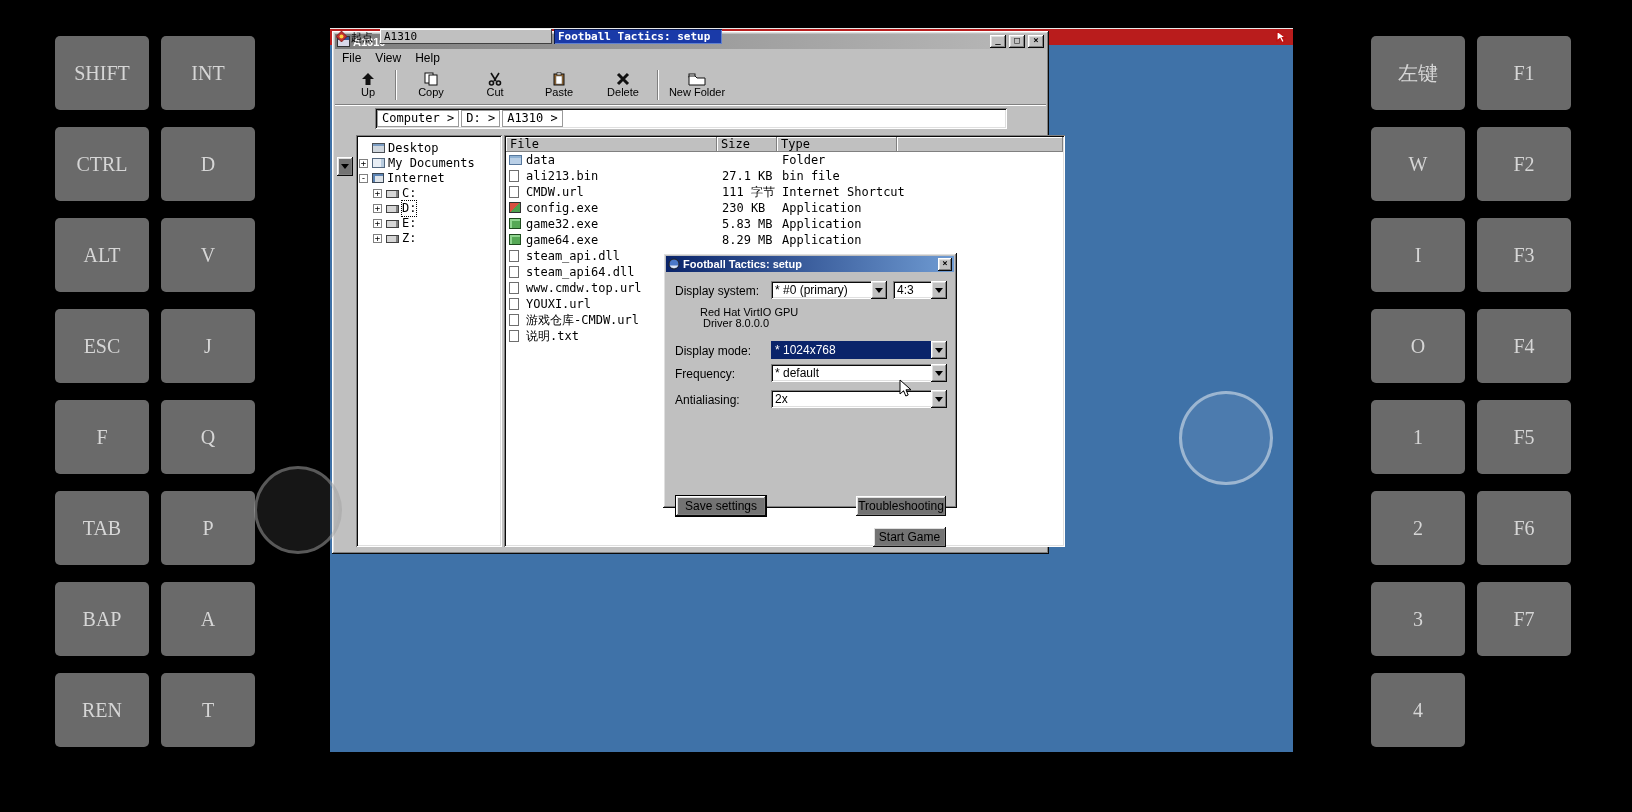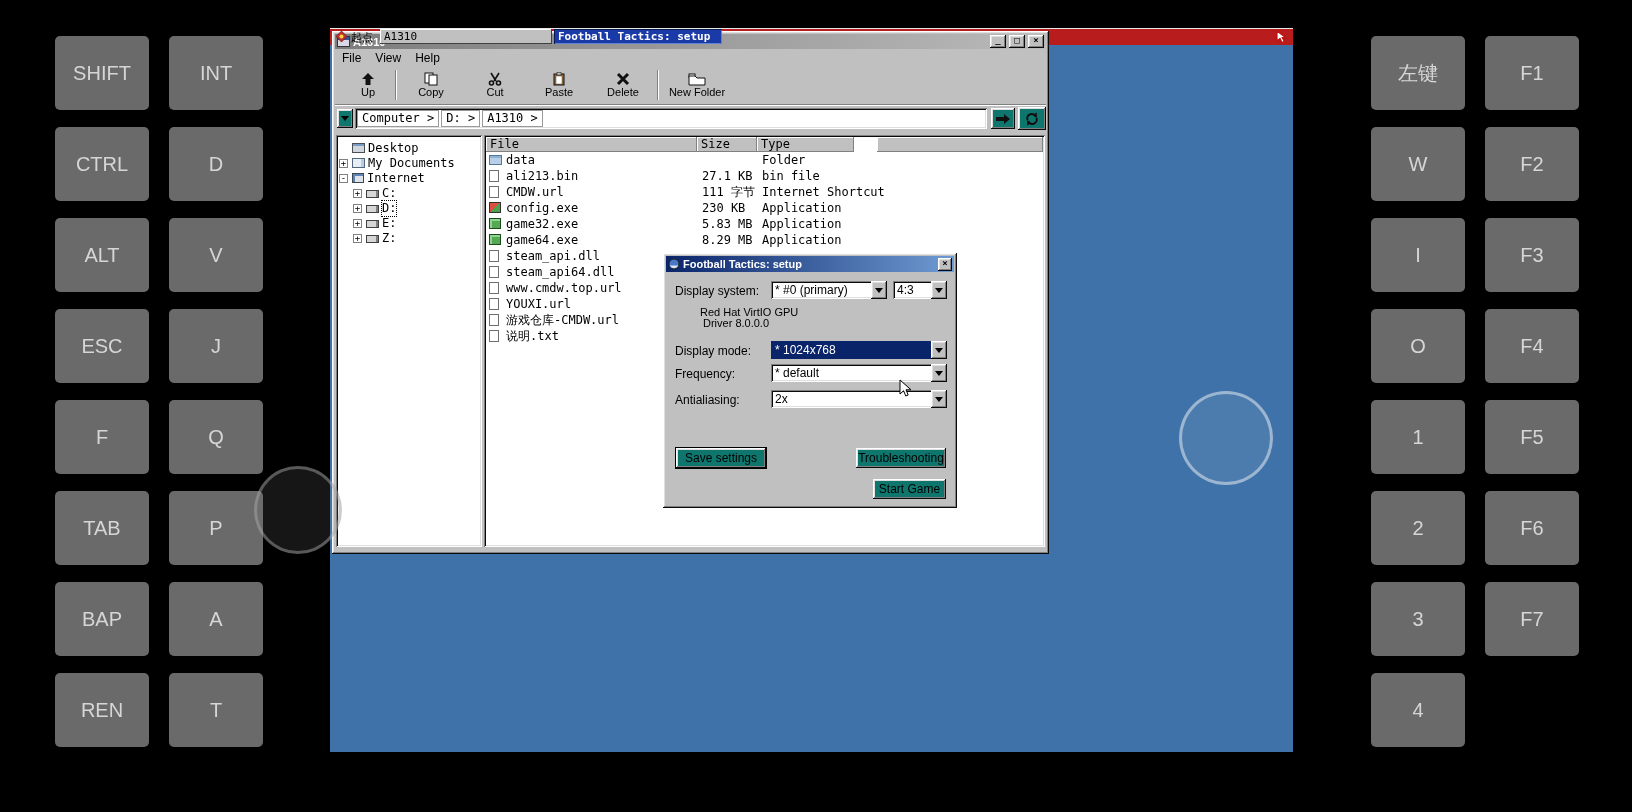--- a/index.html
+++ b/index.html
@@ -2,39 +2,39 @@
 <html><head>
 <meta charset="utf-8">
 <style>
   * { margin:0; padding:0; box-sizing:border-box; }
   html,body { width:1632px; height:812px; }
   body { background:#000; position:relative; overflow:hidden;
          font-family:"Liberation Sans", sans-serif; }
   .abs { position:absolute; }
 
   
-  .keypad { display:grid; grid-template-columns:94px 94px; grid-auto-rows:74px; gap:17px 20px; }
+  .keypad { display:grid; grid-template-columns:94px 94px; grid-auto-rows:74px; gap:17px 12px;font-family:Liberation Serif, serif; }
   .key { background:#6a6a6a; border-radius:5px; color:#d6d6d6; font-size:20px;
          display:flex; align-items:center; justify-content:center; cursor:pointer; }
 
   
   #screen { left:330px; top:28px; width:963px; height:724px; background:#3f72a8; }
 
   
   .raised { background:#c0c0c0;
     box-shadow: inset -1px -1px #0a0a0a, inset 1px 1px #ffffff,
                 inset -2px -2px #808080, inset 2px 2px #dfdfdf; }
-  .btn { background:#0f766e; border:none;
+  .btn { background:#737373; border:none;
     box-shadow: inset -1px -1px #0a0a0a, inset 1px 1px #ffffff,
                 inset -2px -2px #808080, inset 2px 2px #dfdfdf;
-    display:flex; align-items:center; justify-content:center; cursor:pointer; }
+    display:flex; align-items:center; justify-content:center; cursor:pointer;margin-top:48px; }
   .btn.focus { outline:1px solid #000; outline-offset:0; }
   .sunken { background:#fff;
     box-shadow: inset 1px 1px #808080, inset -1px -1px #ffffff,
-                inset 2px 2px #0a0a0a, inset -2px -2px #dfdfdf; }
+                inset 2px 2px #0a0a0a, inset -2px -2px #dfdfdf; margin-left: 20px; }
 
   .titlebar { display:flex; align-items:center; gap:3px; padding:0 2px; }
   .titlebar.inactive { background:linear-gradient(90deg,#7d7d7d,#b9b9b9); }
   .titlebar.active { background:linear-gradient(90deg,#0a246a,#6f9bd2); }
   .title-text { color:#fff; font-weight:bold; font-size:11px; flex:1; white-space:nowrap; overflow:hidden; }
   .winbtn { width:16px; height:13px; background:#c0c0c0; font:bold 9px/11px "DejaVu Sans Mono",monospace;
     text-align:center; color:#000;
     box-shadow: inset -1px -1px #0a0a0a, inset 1px 1px #fff, inset -2px -2px #808080, inset 2px 2px #dfdfdf; }
   .appicon { width:13px; height:11px; background:#d8d8e8; border:1px solid #333;
              box-shadow: inset 0 3px #335a9a; }
@@ -264,21 +264,21 @@
       <div class="trow abs" style="top:96px">
         <span class="expand abs" style="left:17px">+</span>
         <span class="ticon i-drive abs" style="left:30px"></span>
         <span class="tlabel abs" style="left:46px">Z:</span>
       </div>
     </div>
 
     <div class="list sunken abs" style="left:152px;top:104px;width:561px;height:412px">
       <div class="hcell abs" style="left:2px;top:2px;width:211px">File</div>
       <div class="hcell abs" style="left:213px;top:2px;width:60px">Size</div>
-      <div class="hcell abs" style="left:273px;top:2px;width:97px">Type</div>
+      <div class="hcell abs" style="left:273px;top:2px;width:120px">Type</div>
       <div class="hcell abs" style="left:393px;top:2px;width:166px"></div>
 
       <div class="abs" style="left:2px;top:17px;width:557px;height:393px">
         <div class="frow abs" style="top:0">
           <span class="fi i-folder"></span>
           <span class="fname">data</span>
           <span class="fsize"></span>
           <span class="ftype">Folder</span>
         </div>
         <div class="frow abs" style="top:16px">

